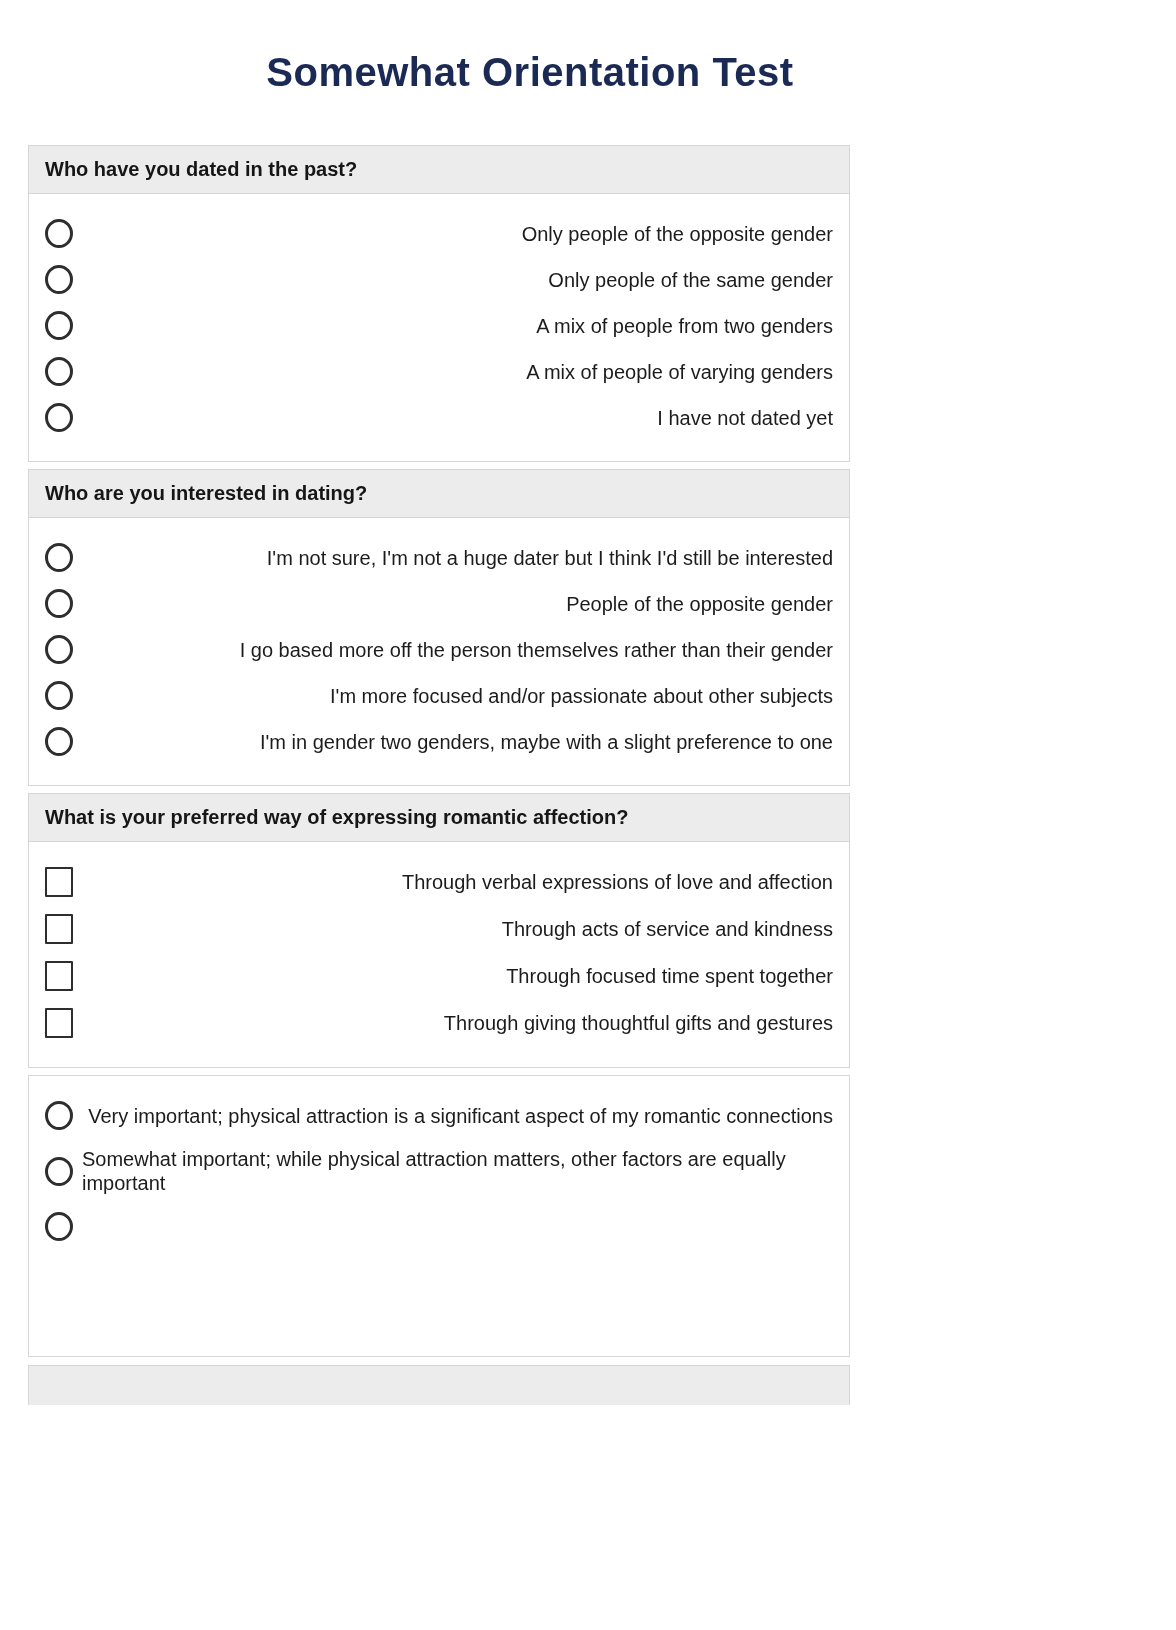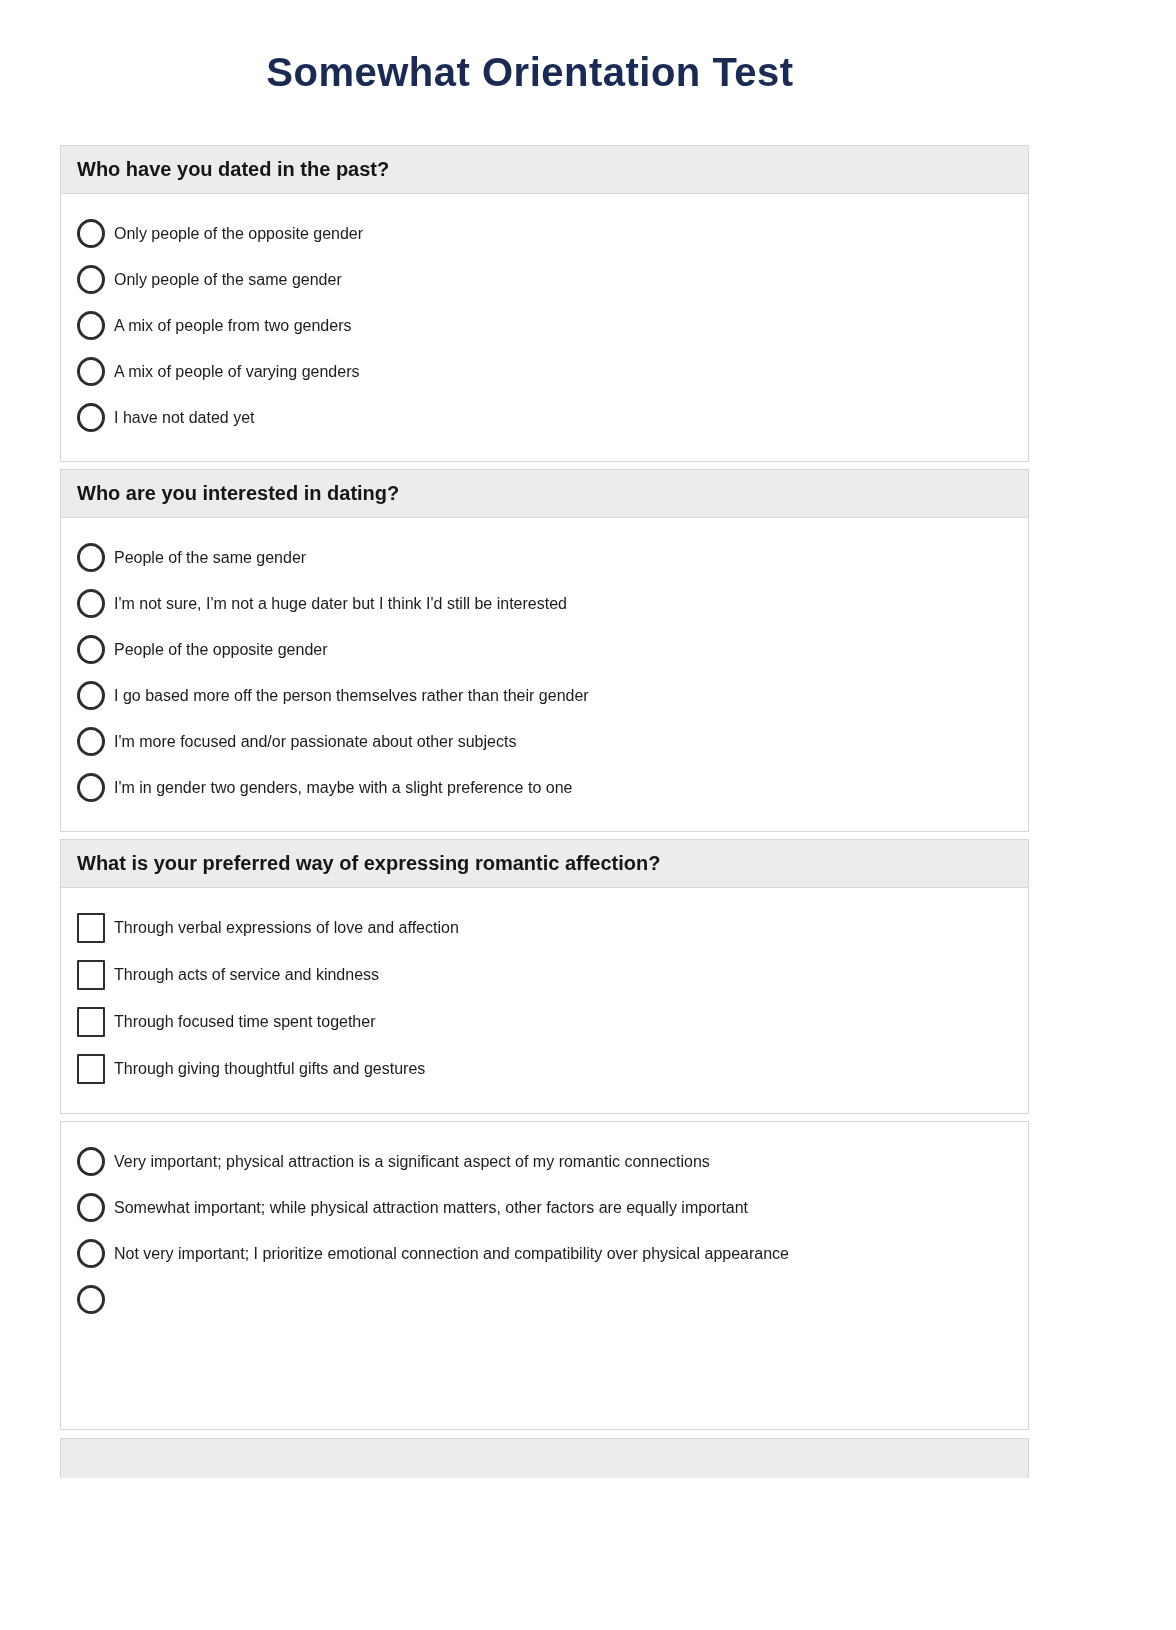--- a/index.html
+++ b/index.html
@@ -20,22 +20,22 @@
   .page-title{
     margin:50px 0 50px 0;
     text-align:center;
     width:1060px; 
     font-size:40px;
     font-weight:bold;
     color:var(--title-color);
     letter-spacing:.5px;
   }
   .form-container{
-    margin-left:60px;
-    width:969px;
+    margin-left:28px;
+    width:822px;
   }
   .qsection{
     border:1px solid var(--border-color);
     background:#ffffff;
     margin-bottom:7px;
   }
   .qheader{
     background:var(--header-bg);
     border-bottom:1px solid var(--border-color);
     padding:12px 16px;
@@ -46,23 +46,24 @@
     font-weight:bold;
     color:#161616;
   }
   .qoptions{
     padding:8px 16px 12px 16px;
   }
   .option{
     display:flex;
     align-items:center;
     margin:17px 0;
-    font-size:16px;
+    font-size:20px;
     line-height:1.2;
     cursor:pointer;
+    justify-content:space-between;
   }
   .control{
     flex:none;
     background:#fff;
     margin-right:9px;
   }
   .control.radio{
     width:28px;height:29px;
     border:3px solid var(--control-border);
     border-radius:50%;
@@ -123,24 +124,20 @@
     <span class="option-label">I have not dated yet</span>
   </label>
 </div>
   </section>
 
   <section class="qsection">
     <header class="qheader">
       <h2 class="qtitle">Who are you interested in dating?</h2>
     </header>
     <div class="qoptions">
-  <label class="option">
-    <span class="control radio"></span>
-    <span class="option-label">People of the same gender</span>
-  </label>
 
   <label class="option">
     <span class="control radio"></span>
     <span class="option-label">I'm not sure, I'm not a huge dater but I think I'd still be interested</span>
   </label>
 
   <label class="option">
     <span class="control radio"></span>
     <span class="option-label">People of the opposite gender</span>
   </label>
@@ -195,24 +192,20 @@
   <label class="option">
     <span class="control radio"></span>
     <span class="option-label">Very important; physical attraction is a significant aspect of my romantic connections</span>
   </label>
 
   <label class="option">
     <span class="control radio"></span>
     <span class="option-label">Somewhat important; while physical attraction matters, other factors are equally important</span>
   </label>
 
-  <label class="option">
-    <span class="control radio"></span>
-    <span class="option-label">Not very important; I prioritize emotional connection and compatibility over physical appearance</span>
-  </label>
 
   <label class="option">
     <span class="control radio"></span>
   </label>
 </div>
   </section>
 </div>
   <div class="next-section-stub"></div>
 </main>
 

